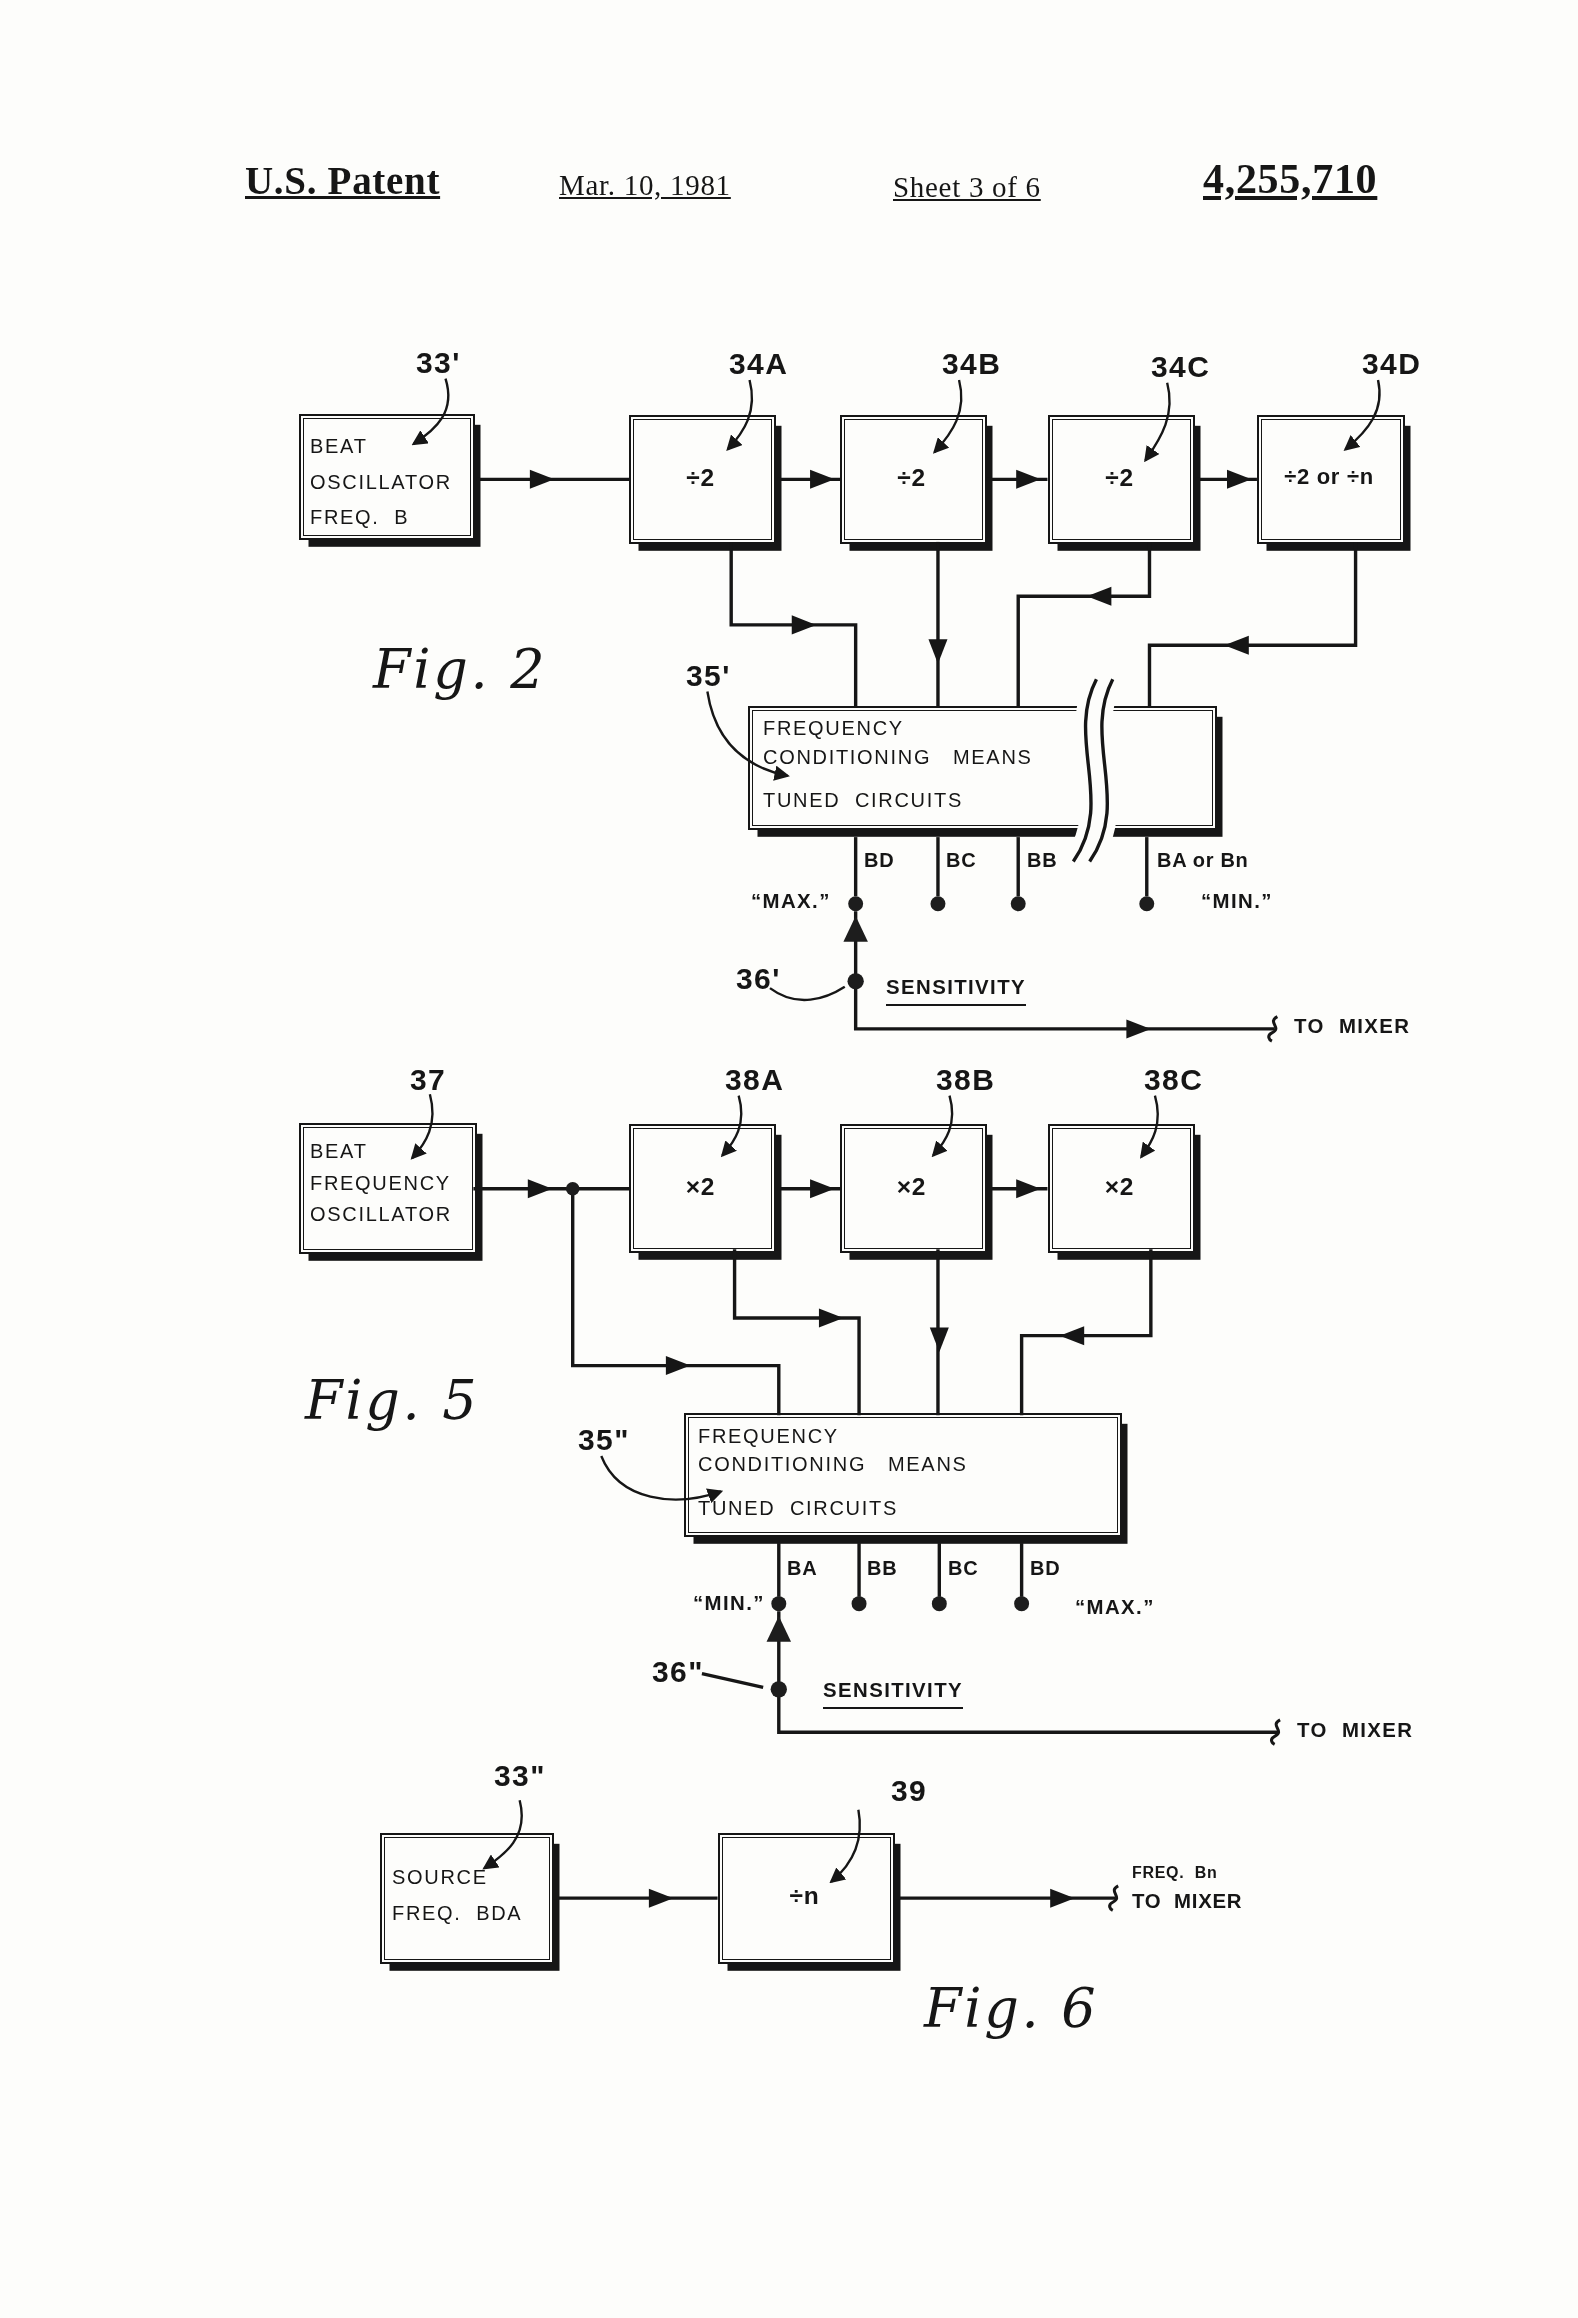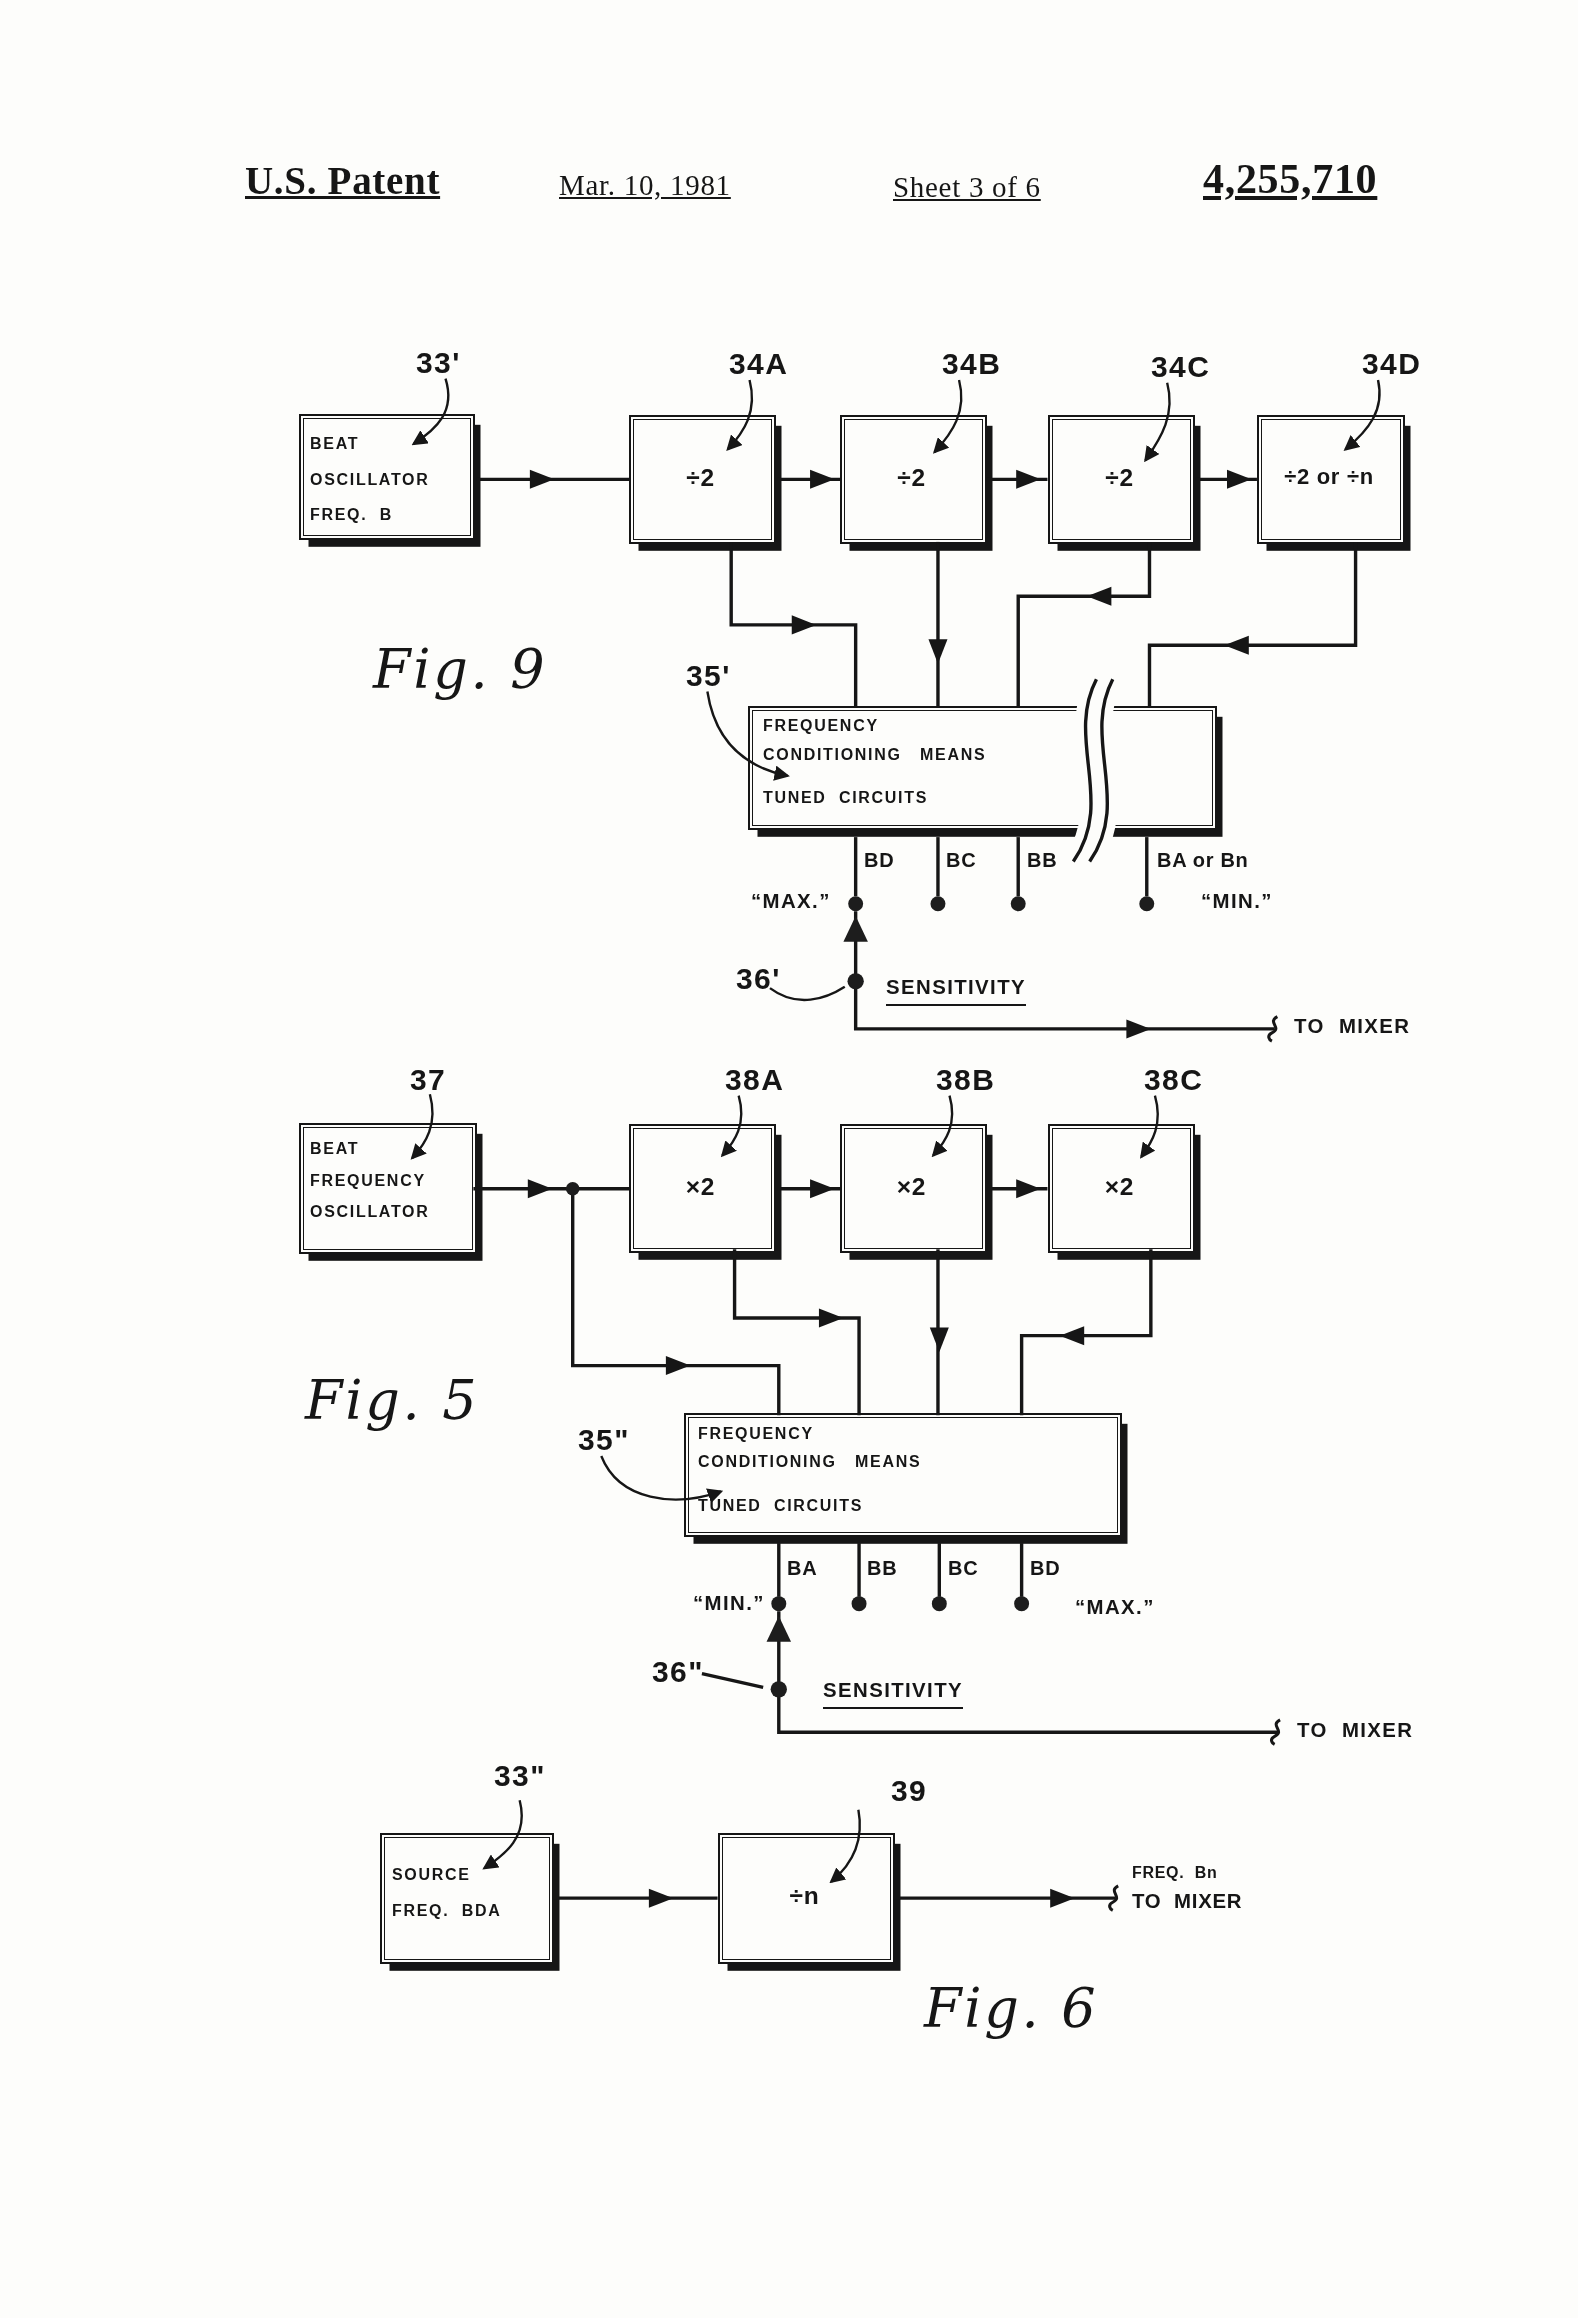--- a/index.html
+++ b/index.html
@@ -4,21 +4,21 @@
 <style>
   html,body{margin:0;padding:0;background:#e8e8e8;}
   #page{position:relative;width:1578px;height:2319px;background:#fdfdfb;overflow:hidden;
         font-family:"Liberation Sans",sans-serif;color:#161616;}
   .t{position:absolute;white-space:pre;color:#161616;}
   .serif{font-family:"Liberation Serif",serif;text-decoration:underline;}
   .hdr-big{font-size:39px;font-weight:600;letter-spacing:0.7px;}
   .hdr-mid{font-size:29px;font-weight:400;letter-spacing:0.7px;}
   .figtitle{font-family:"DejaVu Serif",serif;font-style:italic;font-size:54px;letter-spacing:2.7px;}
   .ref{font-size:30px;font-weight:600;letter-spacing:1.4px;}
-  .blk{font-size:16px;font-weight:700;letter-spacing:1.7px;}
+  .blk{font-size:20px;font-weight:400;letter-spacing:1.7px;}
   .op{font-size:24.5px;font-weight:600;letter-spacing:0.7px;text-align:center;}
   .tap{font-size:20px;font-weight:600;letter-spacing:0.7px;}
   .small{font-size:20.4px;font-weight:600;letter-spacing:1.4px;}
   .under{border-bottom:2.7px solid #161616;padding-bottom:6.1px;}
   .pbox{position:absolute;background:#fdfdfb;border:2.7px solid #161616;
         box-shadow:7.5px 8.8px 0 -2px #161616;z-index:1;}
   .pbox .inner{position:absolute;inset:2px;border:1.4px solid #161616;}
   #linework{position:absolute;left:0;top:0;z-index:2;pointer-events:none;}
   .txt{z-index:3;}
 </style>
@@ -60,21 +60,21 @@
     <div class="t ref txt" style="left:729px;top:347px;">34A</div>
     <div class="t ref txt" style="left:942px;top:347px;">34B</div>
     <div class="t ref txt" style="left:1151px;top:350px;">34C</div>
     <div class="t ref txt" style="left:1362px;top:347px;">34D</div>
 
     <div class="t op txt" style="left:629px;top:464px;width:143px;">÷2</div>
     <div class="t op txt" style="left:840px;top:464px;width:143px;">÷2</div>
     <div class="t op txt" style="left:1048px;top:464px;width:143px;">÷2</div>
     <div class="t op txt" style="left:1257px;top:464px;width:144px;font-size:22px;">÷2 or ÷n</div>
 
-    <div class="t figtitle txt" style="left:373px;top:638px;">Fig. 9</div>
+    <div class="t figtitle txt" style="left:373px;top:638px;">Fig. 2</div>
     <div class="t ref txt" style="left:686px;top:659px;">35'</div>
 
     <div class="t blk txt" style="left:763px;top:717px;">FREQUENCY</div>
     <div class="t blk txt" style="left:763px;top:746px;">CONDITIONING   MEANS</div>
     <div class="t blk txt" style="left:763px;top:789px;">TUNED  CIRCUITS</div>
 
     <div class="t tap txt" style="left:864px;top:849px;">BD</div>
     <div class="t tap txt" style="left:946px;top:849px;">BC</div>
     <div class="t tap txt" style="left:1027px;top:849px;">BB</div>
     <div class="t tap txt" style="left:1157px;top:849px;">BA or Bn</div>

